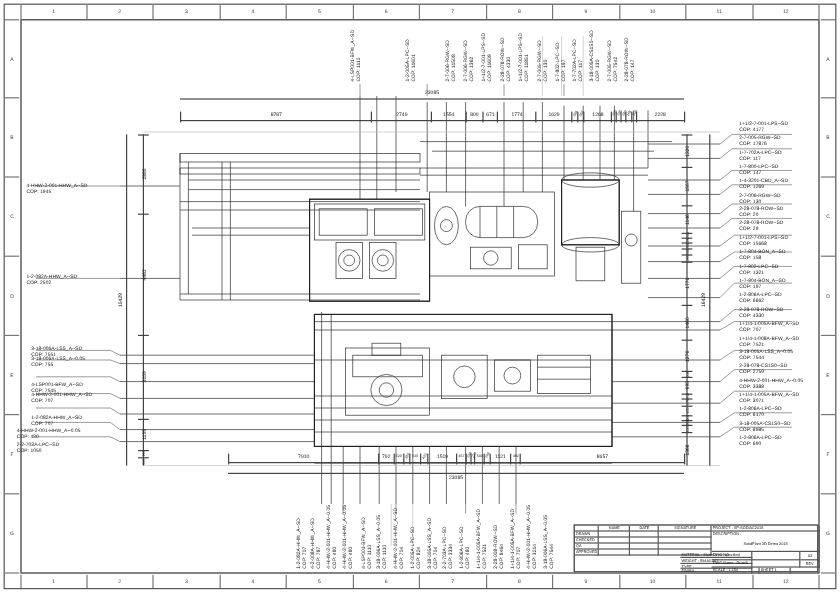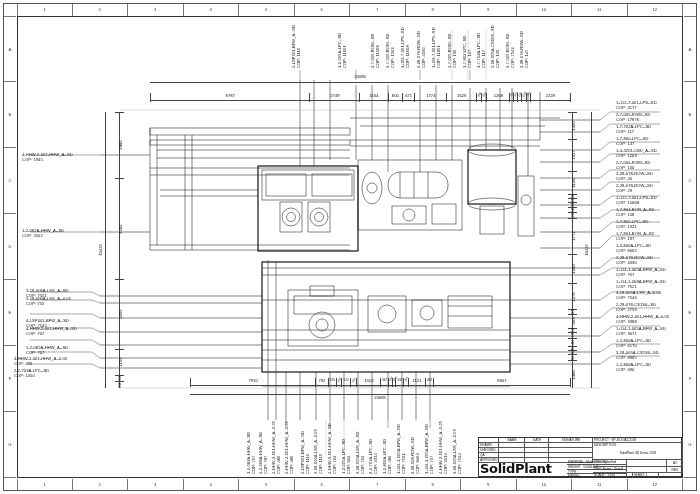--- a/index.html
+++ b/index.html
@@ -775,23 +775,20 @@
     <div class="tb-cell" style="left:0;top:15px;width:20px;height:5px;">QA</div>
     <div class="tb-cell" style="left:20px;top:15px;width:26px;height:5px;"></div>
     <div class="tb-cell" style="left:46px;top:15px;width:24px;height:5px;"></div>
     <div class="tb-cell" style="left:70px;top:15px;width:44px;height:5px;"></div>
 
     <div class="tb-cell" style="left:0;top:20px;width:20px;height:5px;">APPROVED</div>
     <div class="tb-cell" style="left:20px;top:20px;width:26px;height:5px;"></div>
     <div class="tb-cell" style="left:46px;top:20px;width:24px;height:5px;"></div>
     <div class="tb-cell" style="left:70px;top:20px;width:44px;height:5px;"></div>
 
-    <div class="logo">
-      <span>SolidPlant</span>
-    </div>
 
     <div class="tb-cell" style="left:88px;top:22px;width:60px;height:5px;">
       <span>MATERIAL :</span>
       <span>Material not specified</span>
     </div>
     <div class="tb-cell" style="left:88px;top:27px;width:60px;height:5px;">
       <span>WEIGHT :</span>
       <span>59446.247</span>
     </div>
     <div class="tb-cell" style="left:88px;top:32px;width:60px;height:4px;">TYPE :</div>

